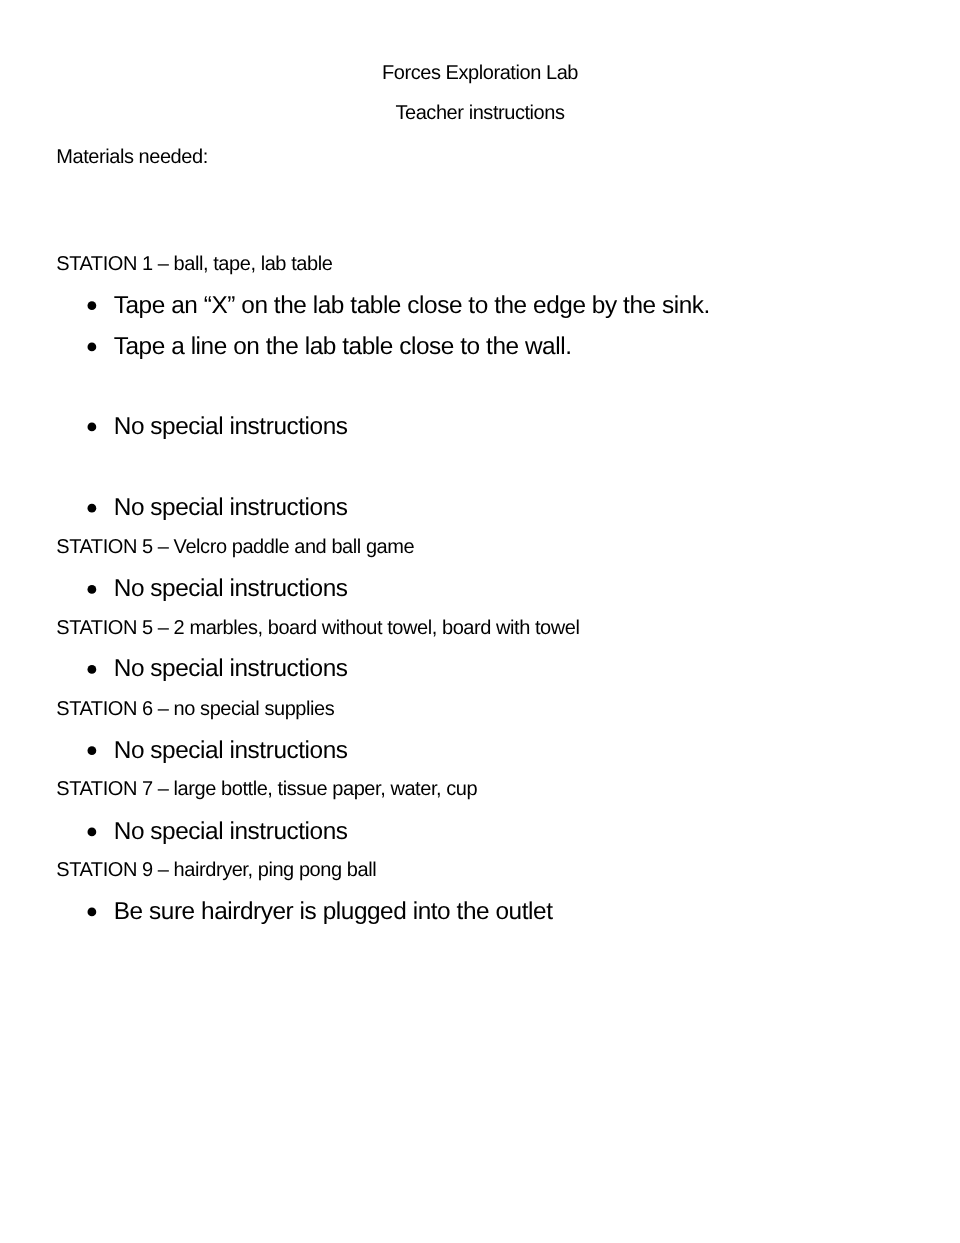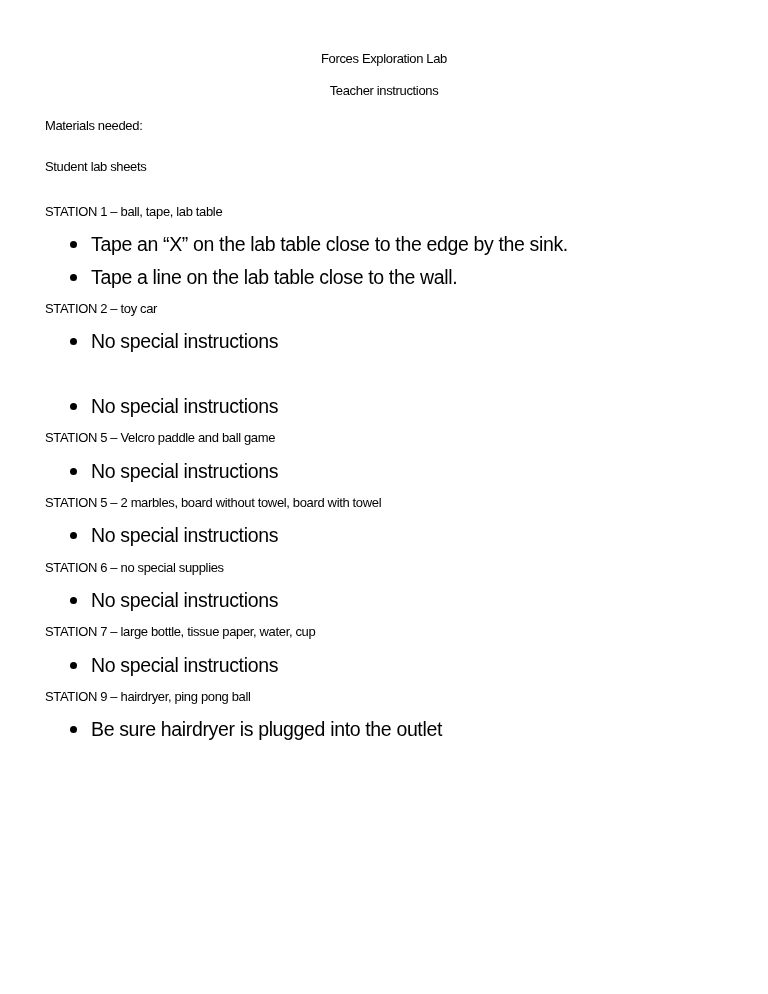--- a/index.html
+++ b/index.html
@@ -17,21 +17,21 @@
   }
   .page {
     position: absolute;
     left: 0;
     top: 0;
     width: 768px;
     height: 994px;
   }
   .line {
     position: absolute;
-    font-size: 13px;
+    font-size: 16px;
     line-height: 24px;
     white-space: nowrap;
     letter-spacing: -0.35px;
   }
   .center {
     left: 0;
     width: 768px;
     text-align: center;
   }
   .left {
@@ -62,33 +62,31 @@
 </style>
 </head>
 <body>
 
 <div class="page">
 
   <div class="line center" style="top:47px;">Forces Exploration Lab</div>
   <div class="line left" style="top:114px;">Materials needed:</div>
 
   <div class="line center" style="top:79px;">Teacher instructions</div>
-  <div class="line left" style="top:155px;">Student lab sheets</div>
 
   <div class="line left" style="top:200px;">STATION 1 – ball, tape, lab table</div>
   <div class="bullet-row" style="top:232px;">
     <span class="bullet-dot"></span>
     <span class="bullet-text">Tape an “X” on the lab table close to the edge by the sink.</span>
   </div>
   <div class="bullet-row" style="top:265px;">
     <span class="bullet-dot"></span>
     <span class="bullet-text">Tape a line on the lab table close to the wall.</span>
   </div>
 
-  <div class="line left" style="top:297px;">STATION 2 – toy car</div>
   <div class="bullet-row" style="top:329px;">
     <span class="bullet-dot"></span>
     <span class="bullet-text">No special instructions</span>
   </div>
 
   <div class="bullet-row" style="top:394px;">
     <span class="bullet-dot"></span>
     <span class="bullet-text">No special instructions</span>
   </div>
 

